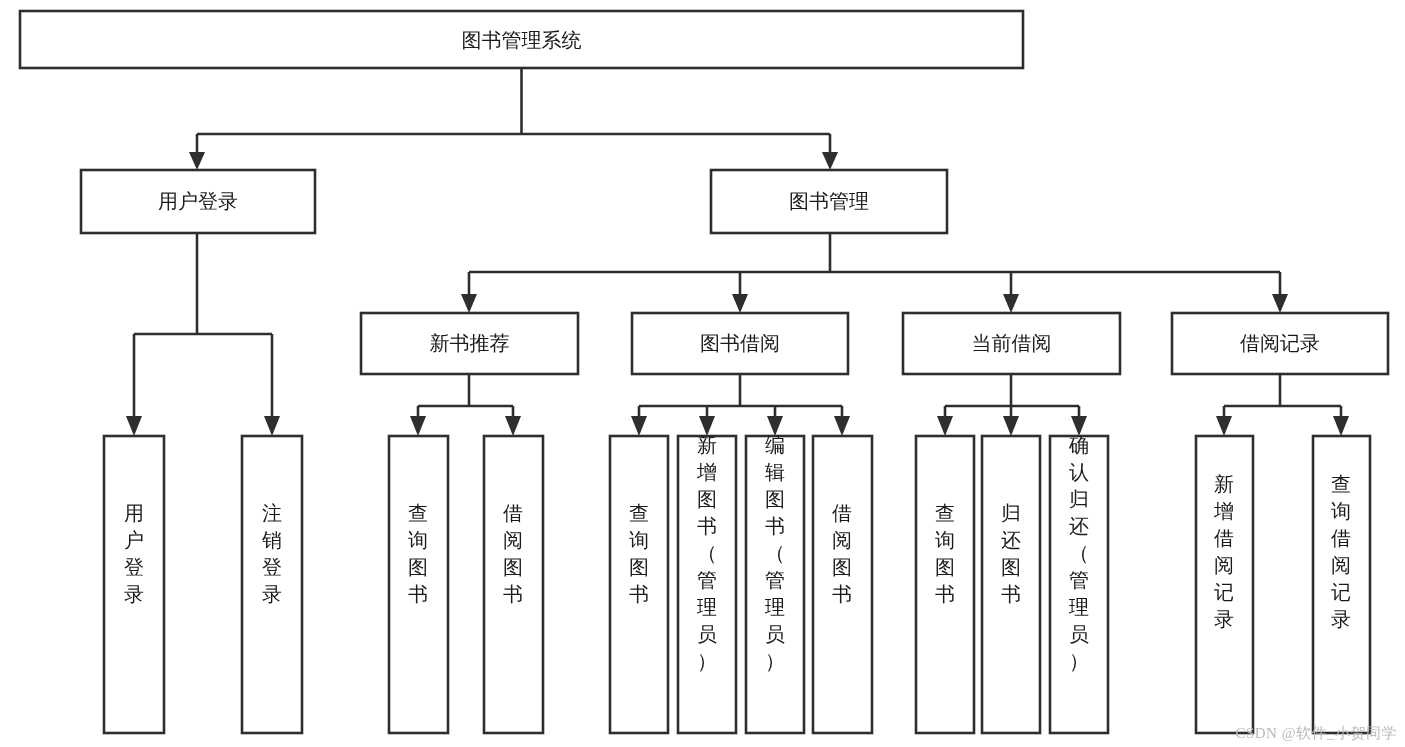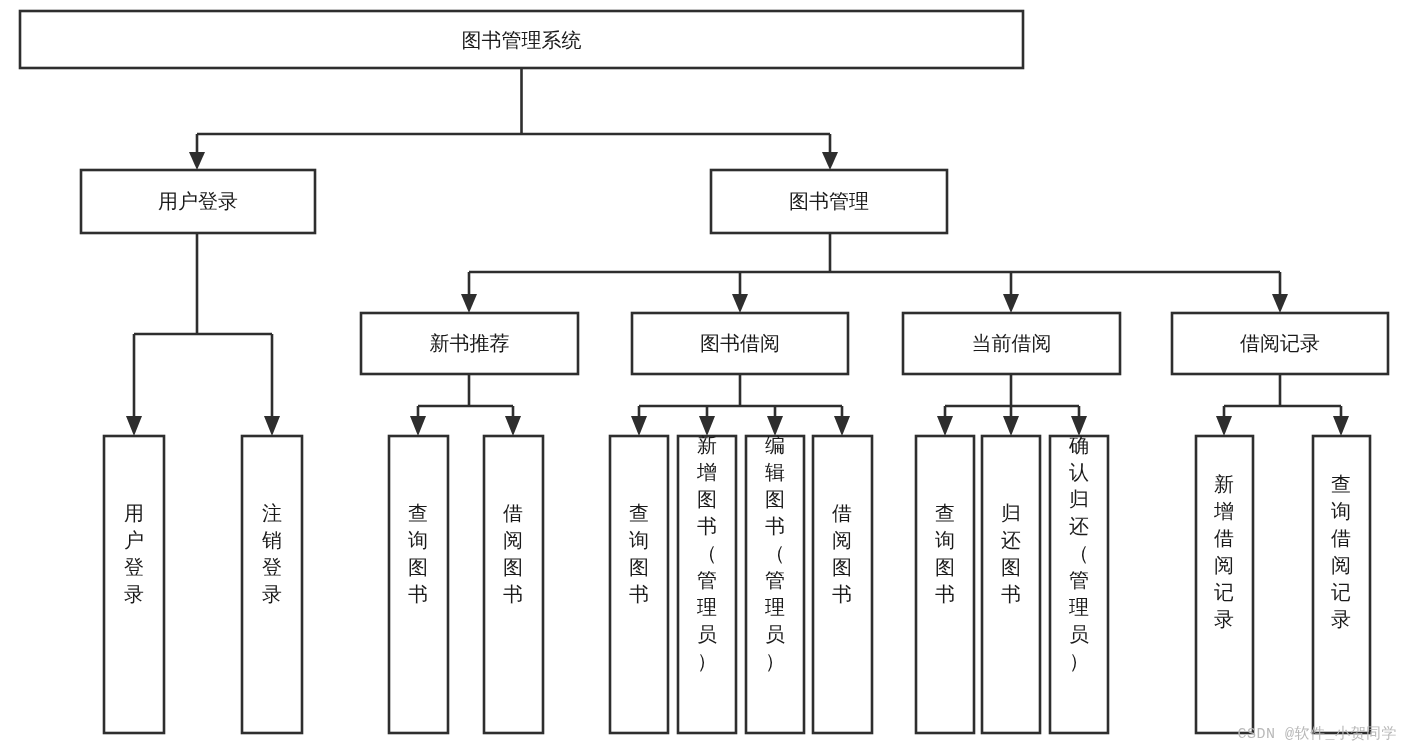--- a/index.html
+++ b/index.html
@@ -53,21 +53,21 @@
   .node-label-vertical {
     fill: #1a1a1a;
     font-family: "DejaVu Sans", "Liberation Sans", sans-serif;
     font-size: 20px;
     text-anchor: middle;
   }
   .watermark {
     position: absolute;
     right: 8px;
     bottom: 4px;
-    font-family: Liberation Mono, monospace;
+    font-family: Liberation Serif, serif;
     font-size: 15px;
     color: #b9b9b9;
     letter-spacing: 0.5px;
     white-space: nowrap;
     user-select: none;
   }
 </style>
 </head>
 <body>
 

